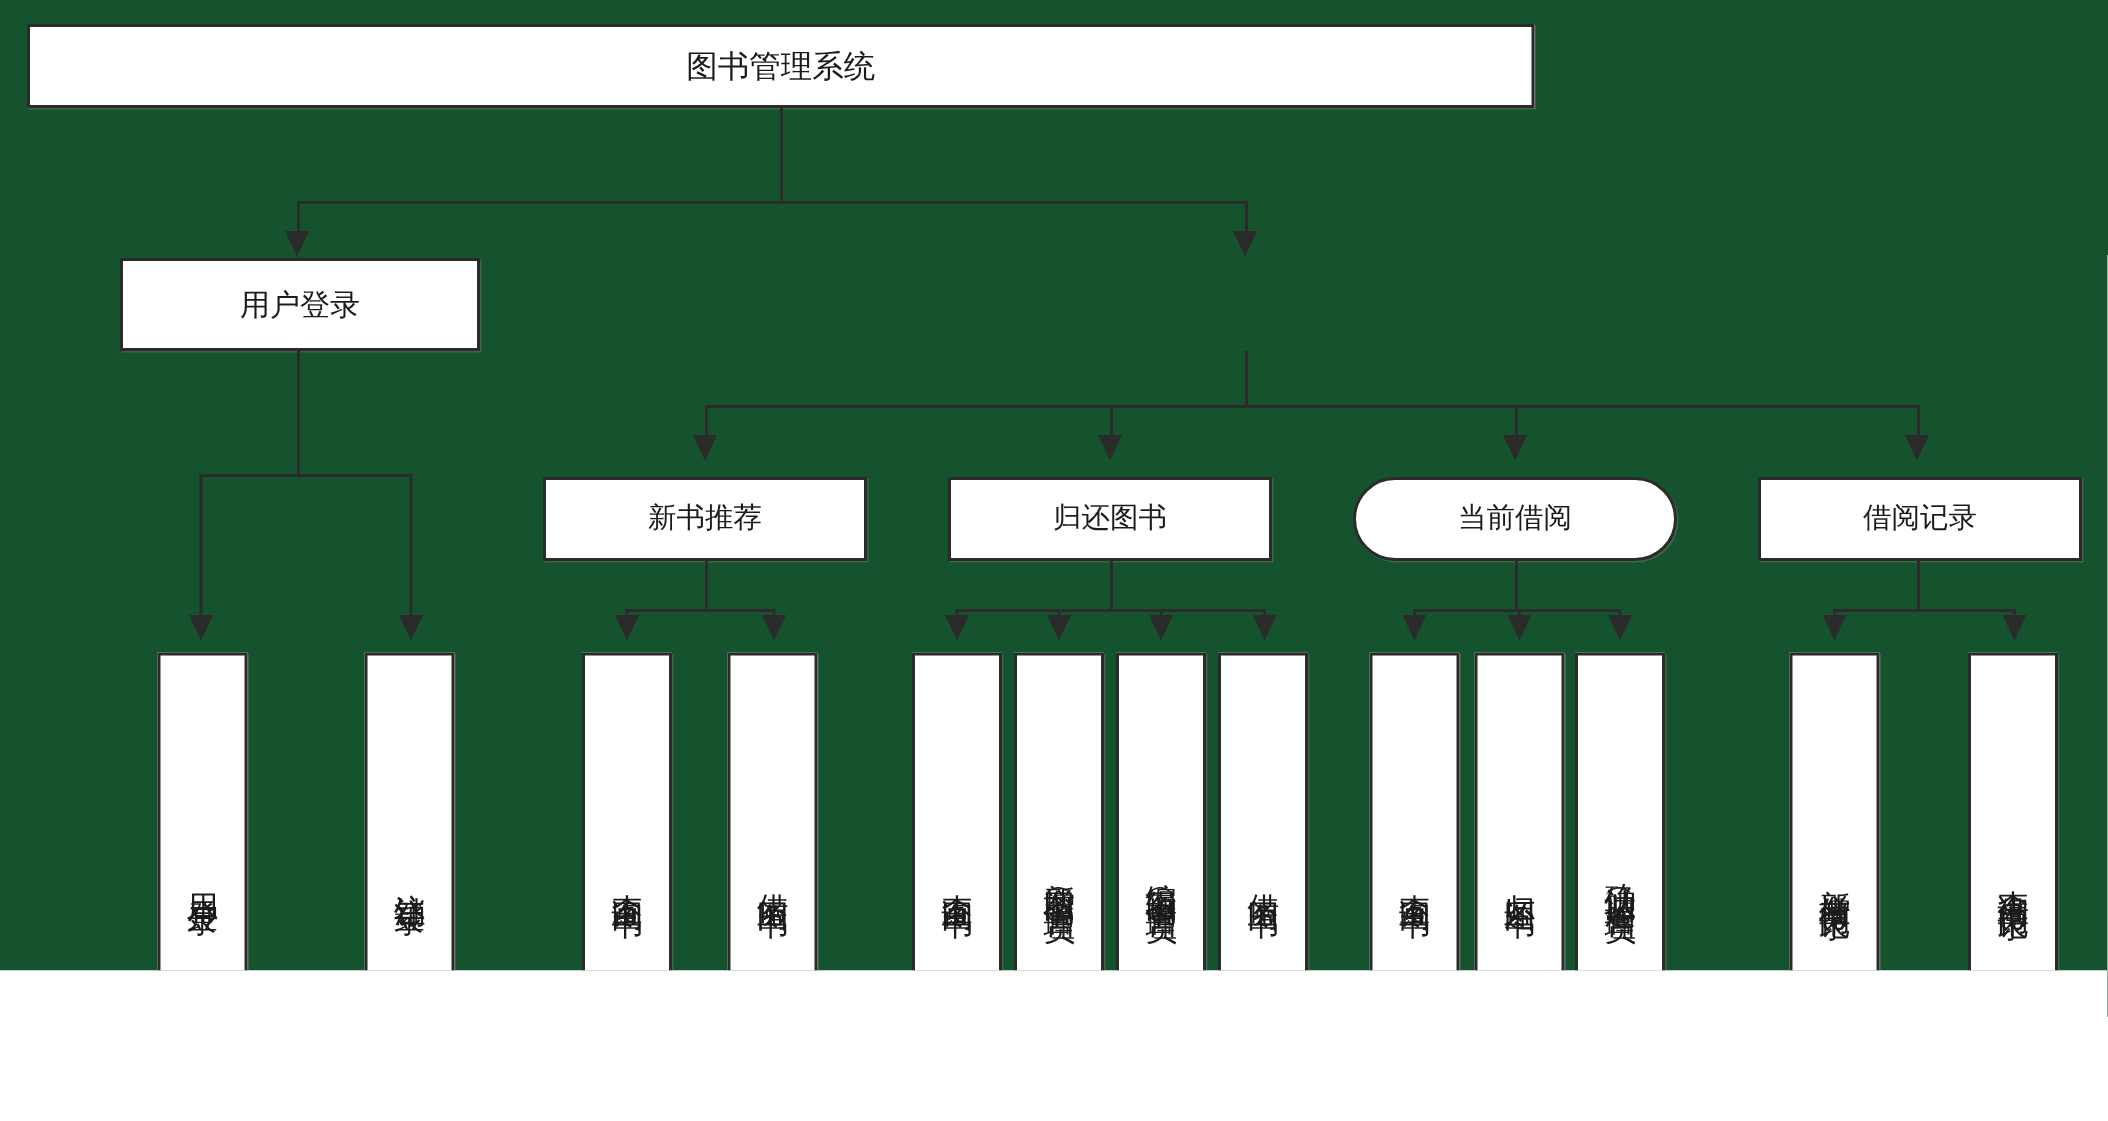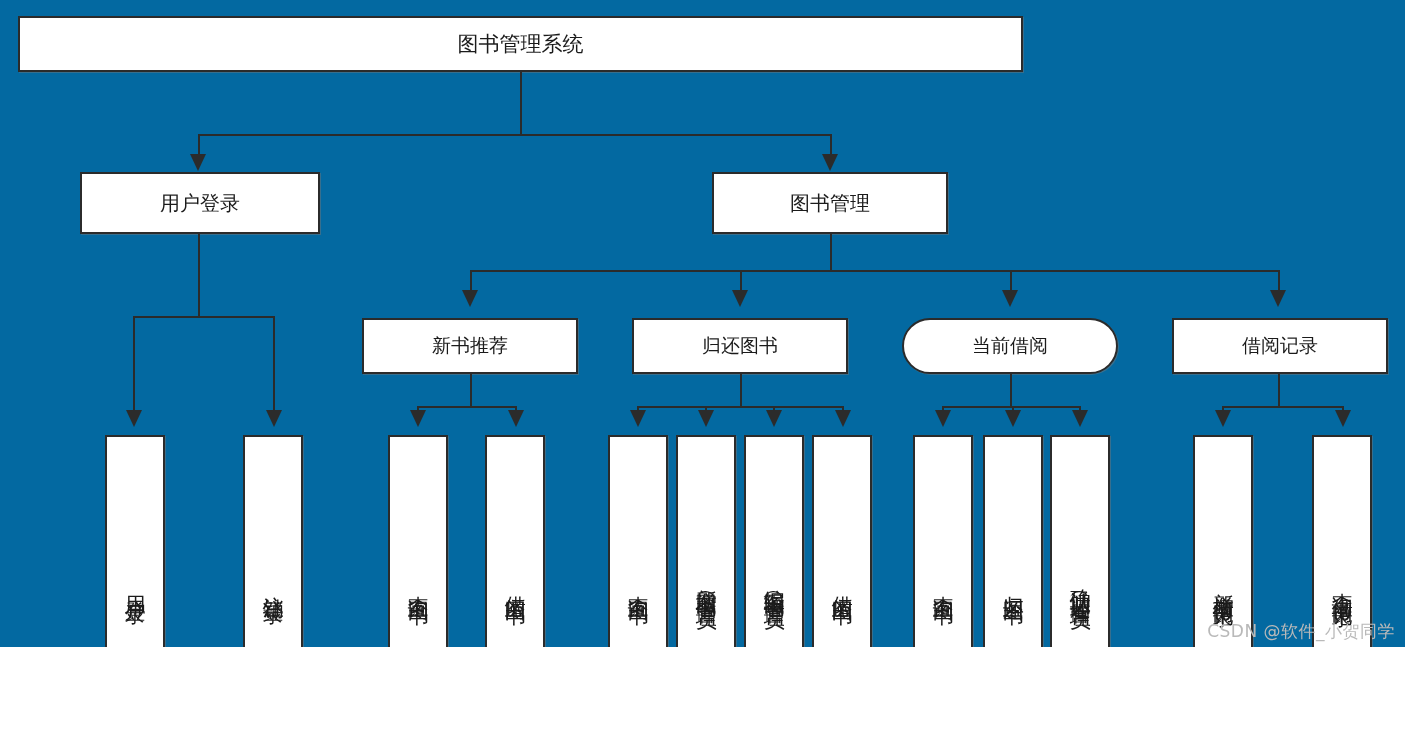--- a/index.html
+++ b/index.html
@@ -9,21 +9,21 @@
     background: #ffffff;
   }
   body {
     font-family: "DejaVu Sans", "Liberation Sans", sans-serif;
     color: #1f1f1f;
   }
   #canvas {
     position: relative;
     width: 1405px;
     height: 647px;
-    background: #0369a1;
+    background: #14532d;
     overflow: hidden;
   }
   
   .node {
     position: absolute;
     box-sizing: border-box;
     background: #ffffff;
     border: 2px solid #2b2b2b;
     display: flex;
     align-items: center;
@@ -93,23 +93,20 @@
 <div id="canvas">
 
   <div class="node root" style="left:18px; top:16px; width:1005px; height:56px;">
     <span>图书管理系统</span>
   </div>
 
   <div class="node lvl1" style="left:80px; top:172px; width:240px; height:62px;">
     <span>用户登录</span>
   </div>
 
-  <div class="node lvl1" style="left:712px; top:172px; width:236px; height:62px;">
-    <span>图书管理</span>
-  </div>
 
   <div class="node lvl2" style="left:362px; top:318px; width:216px; height:56px;font-family:Liberation Serif, serif;">
     <span>新书推荐</span>
   </div>
 
   <div class="node lvl2" style="left:632px; top:318px; width:216px; height:56px;">
     <span>归还图书</span>
   </div>
 
   <div class="node lvl2" style="left:902px; top:318px; width:216px; height:56px;border-radius:28px;">
@@ -216,15 +213,14 @@
   <div class="arrow" style="left:1005px; top:410px;"></div>
   <div class="arrow" style="left:1072px; top:410px;"></div>
 
   <div class="vline" style="left:1278px; top:374px; height:32px;"></div>
   <div class="hline" style="left:1222px; top:406px; width:120px;"></div>
   <div class="vline" style="left:1222px; top:406px; height:8px;"></div>
   <div class="vline" style="left:1342px; top:406px; height:8px;"></div>
   <div class="arrow" style="left:1215px; top:410px;"></div>
   <div class="arrow" style="left:1335px; top:410px;"></div>
 
-  <div id="watermark">CSDN @软件_小贺同学</div>
 
 </div>
 
 </body></html>

